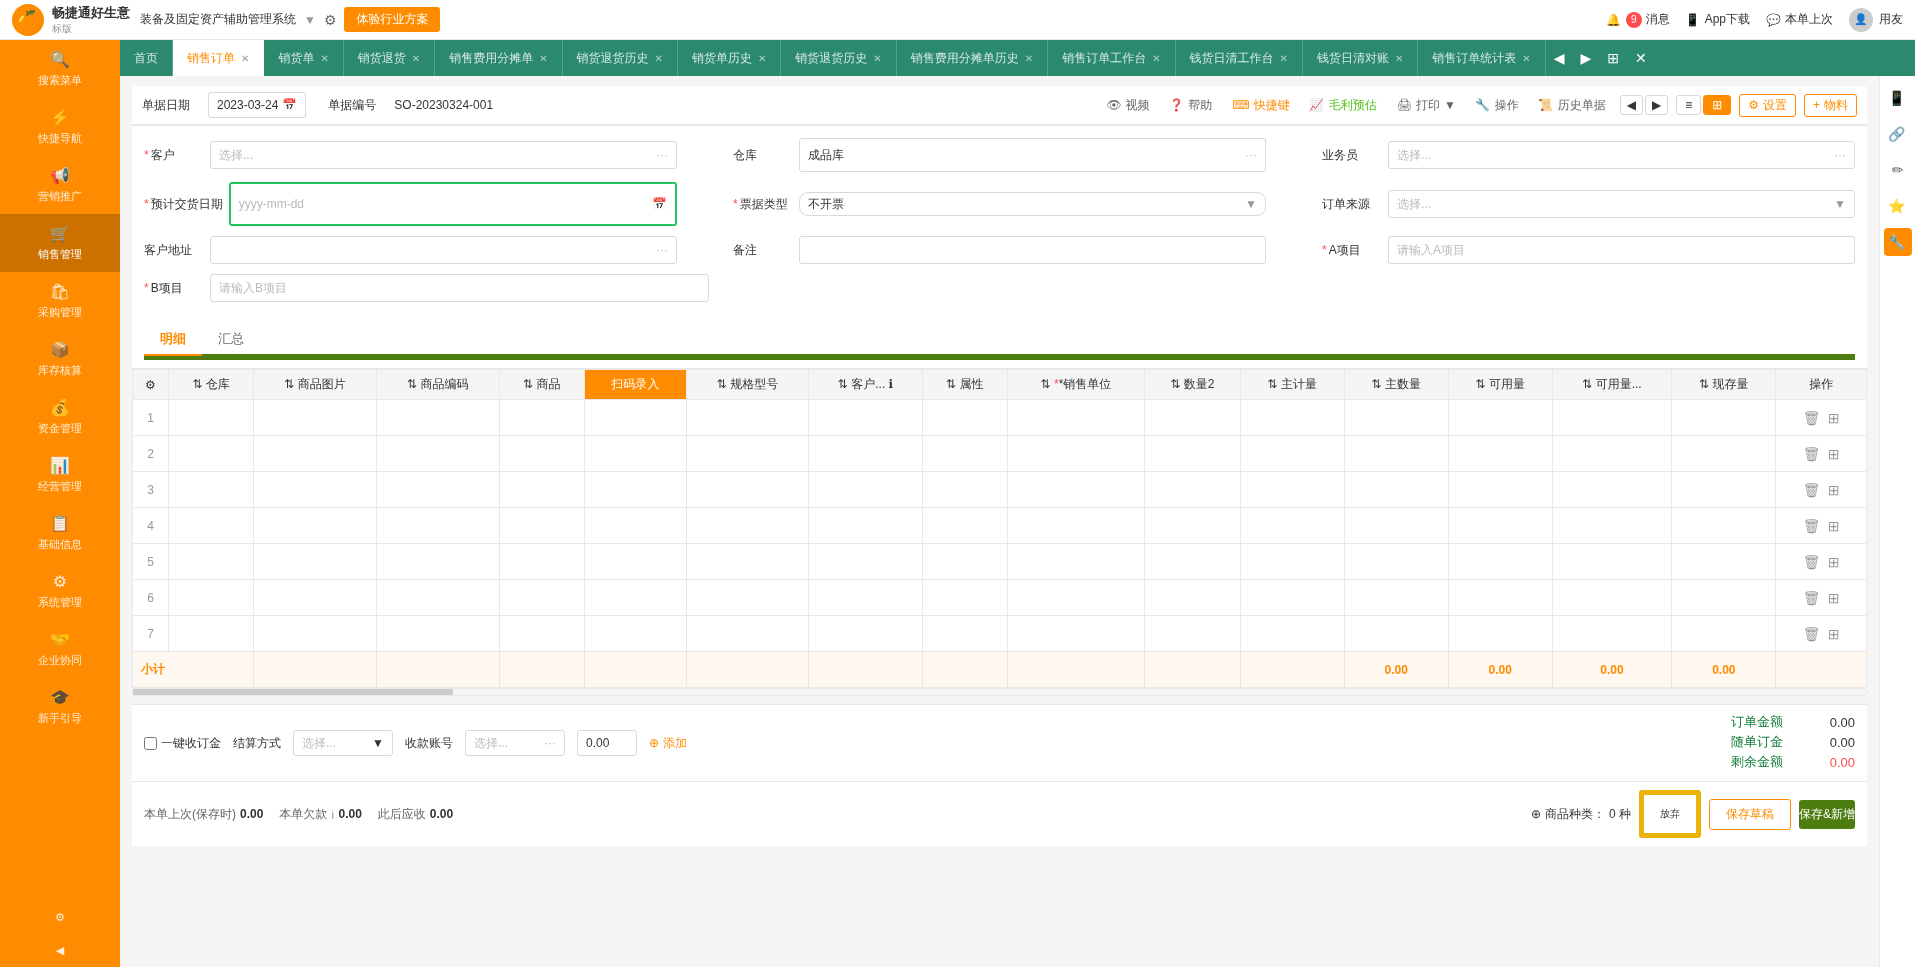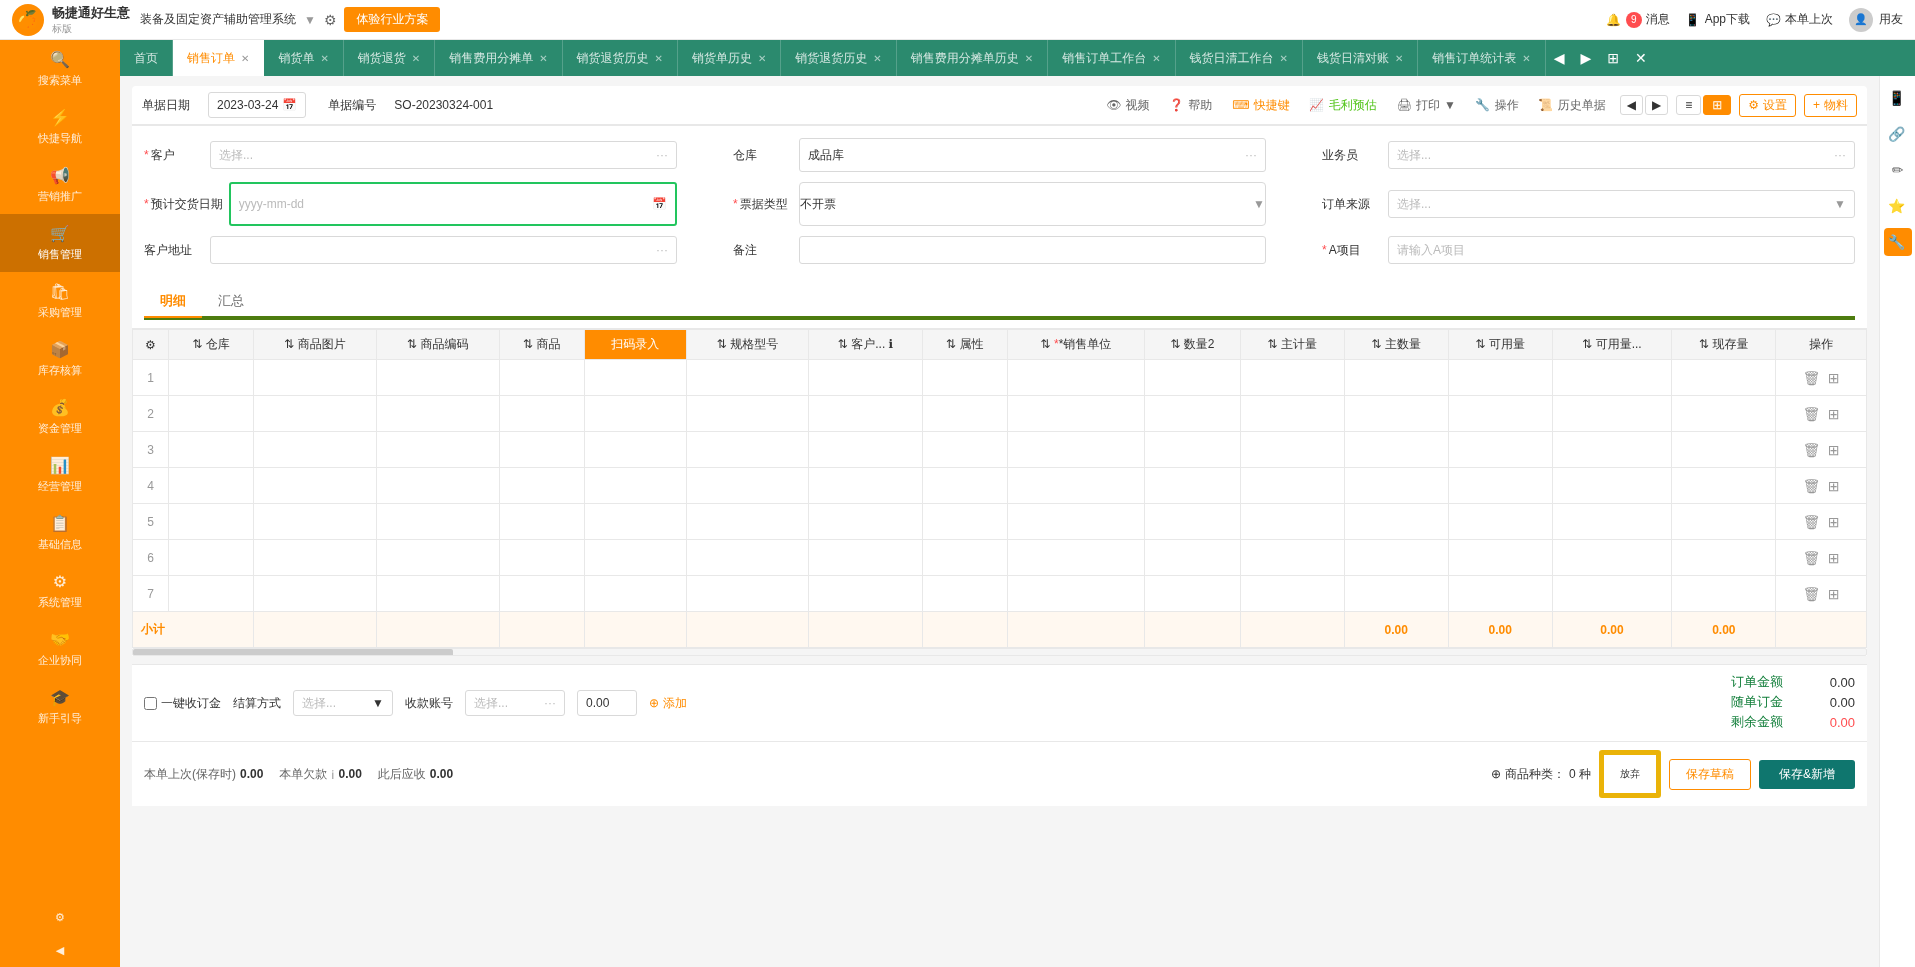--- a/index.html
+++ b/index.html
@@ -36,21 +36,21 @@
     .tab-item.active { background: #fff; color: #ff8c00; }
     .tab-item .close { margin-left: 6px; color: rgba(255,255,255,0.6); font-size: 10px; }
     .tab-item.active .close { color: #999; }
     .tab-nav-btn { padding: 0 8px; height: 36px; display: flex; align-items: center; cursor: pointer; color: white; font-size: 14px; flex-shrink: 0; }
     
     
     .form-card { background: #fff; border-radius: 4px; padding: 12px; margin-bottom: 8px; }
     .form-row { display: flex; align-items: center; margin-bottom: 10px; gap: 8px; }
     
     
-    .detail-tabs { display: flex; gap: 0; margin-bottom: 8px; border-bottom: 4px solid #4d7c0f; }
+    .detail-tabs { display: flex; gap: 0; margin-bottom: 8px; border-bottom: 6px solid #4d7c0f; }
     .detail-tab { padding: 6px 16px; cursor: pointer; font-size: 13px; color: #666; }
     .detail-tab.active { color: #ff8c00; border-bottom: 2px solid #ff8c00; margin-bottom: -2px; font-weight: bold; }
     
     
     .data-table { width: 100%; border-collapse: collapse; font-size: 12px; }
     .data-table th { background: #f5f5f5; border: 1px solid #e8e8e8; padding: 6px 8px; text-align: center; white-space: nowrap; color: #333; font-weight: normal; }
     .data-table td { border: 1px solid #e8e8e8; padding: 6px 8px; text-align: center; height: 36px; background: #fff; }
     .th-barcode { background: #ff8c00 !important; color: white !important; }
     .subtotal-row td { background: #fff8f0 !important; font-weight: bold; color: #ff8c00; }
     .row-num { color: #999; }
@@ -66,21 +66,21 @@
     .summary-value.red { color: #ff4d4f; }
     
     
     .footer-bar { background: #fff; padding: 8px 12px; border-top: 1px solid #e8e8e8; display: flex; align-items: center; gap: 16px; font-size: 12px; }
     .footer-stat { display: flex; align-items: center; gap: 4px; }
     .footer-stat-label { color: #666; }
     .footer-stat-value { color: #333; font-weight: bold; }
     .footer-right { margin-left: auto; display: flex; align-items: center; gap: 8px; }
     .btn-default { border: 5px solid #eab308; background: #fff; color: #333; padding: 12px 16px; border-radius: 3px; cursor: pointer; font-size: 10px; }
     .btn-primary-outline { border: 1px solid #ff8c00; background: #fff; color: #ff8c00; padding: 6px 16px; border-radius: 3px; cursor: pointer; font-size: 12px; }
-    .btn-primary { border: none; background: #0f766e; color: #fff; padding: 6px 20px; border-radius: 3px; cursor: pointer; font-size: 12px; }
+    .btn-primary { border: none; background: #4d7c0f; color: #fff; padding: 6px 0; border-radius: 3px; cursor: pointer; font-size: 12px; }
     
     
     .right-panel { width: 36px; background: #fff; border-left: 1px solid #e8e8e8; display: flex; flex-direction: column; align-items: center; padding: 8px 0; gap: 8px; flex-shrink: 0; }
     .right-panel-btn { width: 28px; height: 28px; display: flex; align-items: center; justify-content: center; border-radius: 4px; cursor: pointer; color: #666; font-size: 14px; }
     .right-panel-btn.orange { background: #ff8c00; color: white; }
     
     
     .action-bar { display: flex; align-items: center; padding: 6px 10px; background: #fff; border-bottom: 1px solid #e8e8e8; gap: 6px; flex-shrink: 0; }
     .action-bar-btn { display: flex; align-items: center; gap: 4px; cursor: pointer; color: #666; font-size: 12px; padding: 2px 6px; border-radius: 3px; }
     .action-bar-right { margin-left: auto; display: flex; align-items: center; gap: 8px; }
@@ -366,21 +366,21 @@
               <div class="form-field" style="flex:1;">
                 <span class="field-label req">预计交货日期</span>
                 <div style="flex:1;display:flex;align-items:center;border:2px solid #22c55e;border-radius:3px;height:44px;padding:0 8px;background:#fff;">
                   <span style="color:#bbb;font-size:12px;">yyyy-mm-dd</span>
                   <span style="margin-left:auto;color:#bbb;">📅</span>
                 </div>
               </div>
               <div style="width:40px;"></div>
               <div class="form-field" style="flex:1;">
                 <span class="field-label req">票据类型</span>
-                <div style="flex:1;display:flex;align-items:center;border:1px solid #d9d9d9;border-radius:4px;height:44px;padding:0 0;background:#fff;">
+                <div style="flex:1;display:flex;align-items:center;border:1px solid #d9d9d9;border-radius:9px;height:24px;padding:0 8px;background:#fff;">
                   <span style="font-size:12px;color:#333;">不开票</span>
                   <span style="margin-left:auto;color:#999;">▼</span>
                 </div>
               </div>
               <div style="width:40px;"></div>
               <div class="form-field" style="flex:1;">
                 <span class="field-label">订单来源</span>
                 <div style="flex:1;display:flex;align-items:center;border:1px solid #d9d9d9;border-radius:3px;height:28px;padding:0 8px;background:#fff;">
                   <span style="color:#bbb;font-size:12px;">选择...</span>
                   <span style="margin-left:auto;color:#999;">▼</span>
@@ -402,20 +402,28 @@
               </div>
               <div style="width:40px;"></div>
               <div class="form-field" style="flex:1;">
                 <span class="field-label req">A项目</span>
                 <div style="flex:1;display:flex;align-items:center;border:1px solid #d9d9d9;border-radius:3px;height:28px;padding:0 8px;background:#fff;">
                   <span style="color:#bbb;font-size:12px;">请输入A项目</span>
                 </div>
               </div>
             </div>
 
+            <div class="form-row">
+              <div class="form-field" style="flex:1;max-width:33%;">
+                <span class="field-label req">B项目</span>
+                <div style="flex:1;display:flex;align-items:center;border:1px solid #d9d9d9;border-radius:3px;height:28px;padding:0 8px;background:#fff;">
+                  <span style="color:#bbb;font-size:12px;">请输入B项目</span>
+                </div>
+              </div>
+            </div>
           </div>
 
           <div style="background:#fff;padding:0 12px;border-bottom:1px solid #e8e8e8;">
             <div class="detail-tabs">
               <div class="detail-tab active">
                 <span>明细</span>
               </div>
               <div class="detail-tab">
                 <span>汇总</span>
               </div>

